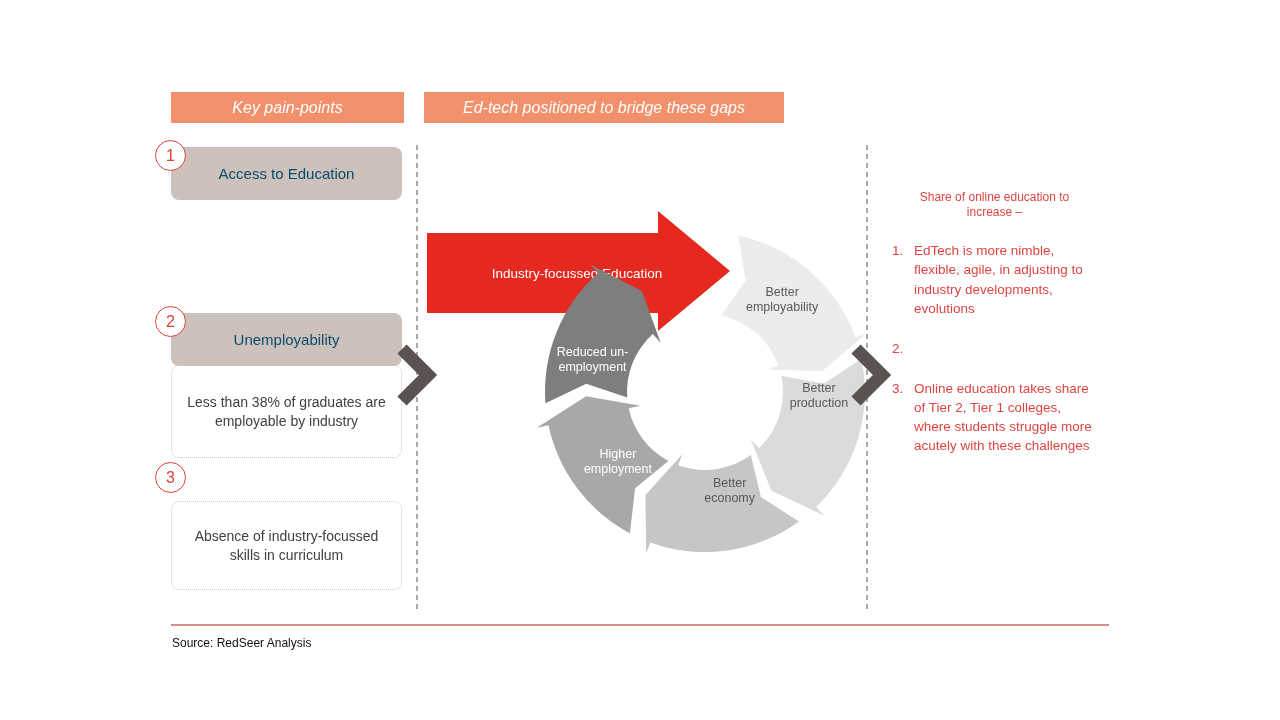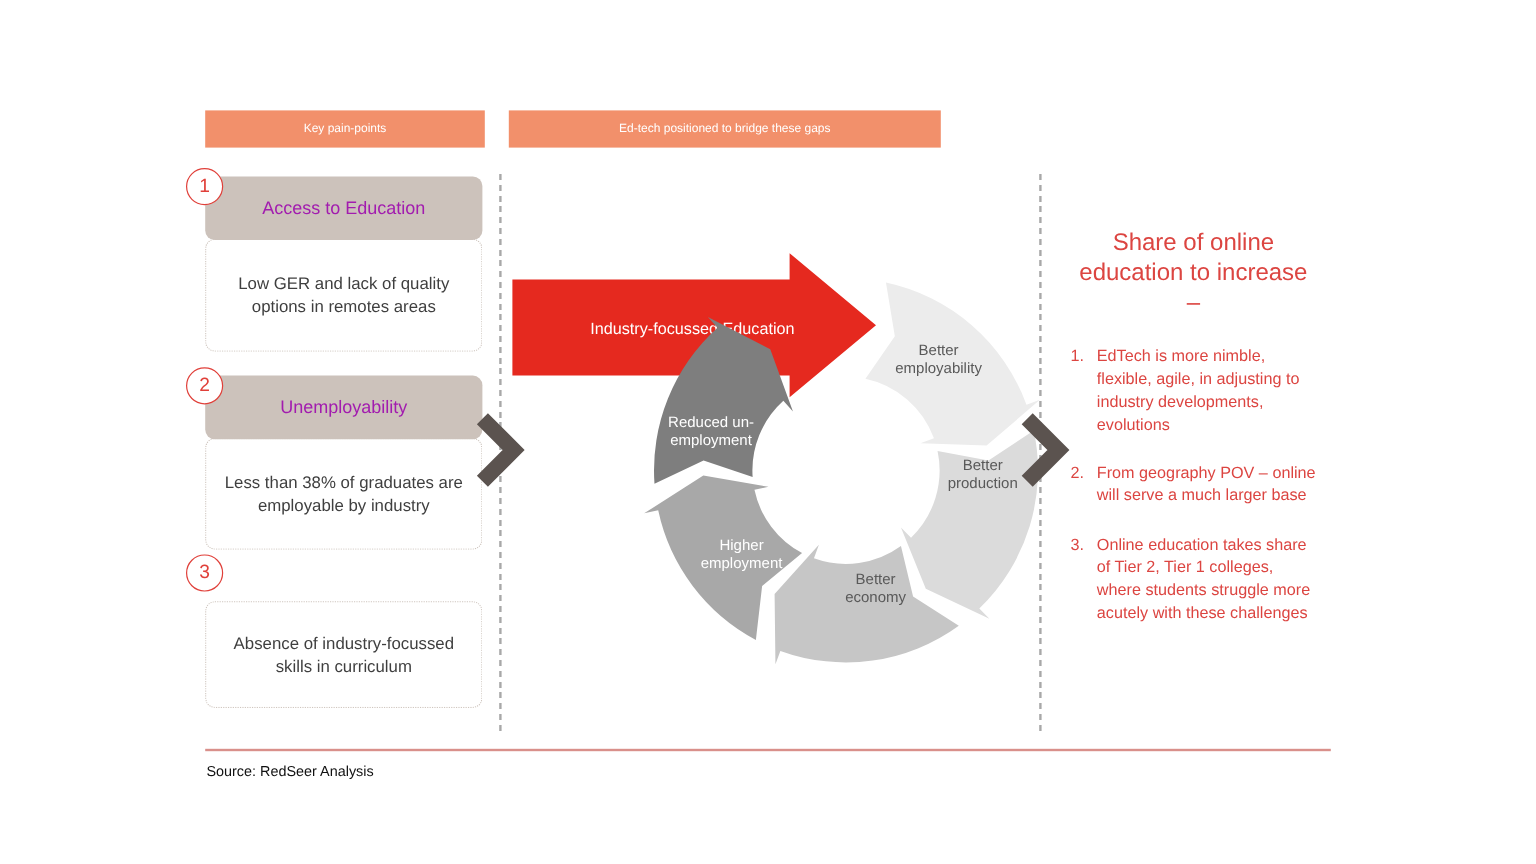--- a/index.html
+++ b/index.html
@@ -3,42 +3,42 @@
 <meta charset="utf-8">
 <style>
   html,body{margin:0;padding:0;background:#ffffff;}
   .slide{
     position:relative;width:1280px;height:720px;background:#ffffff;overflow:hidden;
     font-family:"Liberation Sans", sans-serif;
   }
   
   .bar{
     position:absolute;top:92px;height:31px;background:#F2906B;color:#ffffff;
-    display:flex;align-items:center;justify-content:center;font-size:10px;
+    display:flex;align-items:center;justify-content:center;font-size:16px;font-style:italic;
   }
   #bar-left{left:171px;width:233px;}
   #bar-right{left:424px;width:360px;}
 
   
   .vdash{
     position:absolute;top:145px;height:465px;width:2px;
     background-image:repeating-linear-gradient(to bottom,#A8A8A8 0 5px,transparent 5px 9px);
   }
   #vdash-1{left:416px;}
   #vdash-2{left:866px;}
 
   
   .pp-badge{
     position:absolute;left:155px;width:29px;height:29px;border-radius:50%;
     border:1.6px solid #E0403A;color:#E0403A;background:#ffffff;z-index:5;
     display:flex;align-items:center;justify-content:center;font-size:16px;
   }
   .pp-header{
     position:absolute;left:171px;width:231px;height:53px;background:#CCC2BB;
-    border-radius:8px;color:#a21caf;display:flex;align-items:center;justify-content:center;
+    border-radius:8px;color:#0c4a6e;display:flex;align-items:center;justify-content:center;
     font-size:15px;z-index:2;
   }
   .pp-body{
     position:absolute;left:171px;width:231px;background:#ffffff;
     border:1px dotted #CFC6BF;border-radius:8px;color:#3F3F3F;
     display:flex;align-items:center;justify-content:center;text-align:center;
     font-size:14px;line-height:1.35;padding:0 9px;box-sizing:border-box;z-index:1;
   }
   #pp-badge-1{top:140px;} #pp-header-1{top:147px;} #pp-body-1{top:199px;height:94px;}
   #pp-badge-2{top:306px;} #pp-header-2{top:313px;} #pp-body-2{top:365px;height:93px;}
@@ -49,21 +49,21 @@
     position:absolute;left:395px;top:140px;width:500px;height:485px;z-index:3;
   }
   .cycle-label{font-size:12.5px;font-family:"Liberation Sans",sans-serif;}
   #arrow-label{font-size:13.5px;font-family:"Liberation Sans",sans-serif;}
 
   
   #right-panel{
     position:absolute;left:892px;top:190px;width:205px;color:#DC4541;z-index:2;
   }
   .rp-heading{
-    font-size:20px;line-height:1.26;text-align:center;padding:0 4px;margin-bottom:21px;
+    font-size:12px;line-height:1.26;text-align:center;padding:0 4px;margin-bottom:21px;
   }
   .rp-item{display:flex;gap:5px;font-size:13.5px;line-height:1.42;margin-bottom:21px;}
   .rp-num{width:17px;flex:0 0 auto;}
   .rp-text{flex:1;}
 
   
   #footer-line{
     position:absolute;left:171px;top:624px;width:938px;height:2px;background:#D9908B;
   }
   #source-line{
@@ -83,23 +83,20 @@
   </div>
 
   <div class="vdash" id="vdash-1"></div>
   <div class="vdash" id="vdash-2"></div>
 
   <div class="pp-badge" id="pp-badge-1">
     <span>1</span>
   </div>
   <div class="pp-header" id="pp-header-1">
     <span>Access to Education</span>
-  </div>
-  <div class="pp-body" id="pp-body-1">
-    <span>Low GER and lack of quality options in remotes areas</span>
   </div>
 
   <div class="pp-badge" id="pp-badge-2">
     <span>2</span>
   </div>
   <div class="pp-header" id="pp-header-2">
     <span>Unemployability</span>
   </div>
   <div class="pp-body" id="pp-body-2">
     <span>Less than 38% of graduates are employable by industry</span>
@@ -134,21 +131,20 @@
   </svg>
 
   <div id="right-panel">
     <div class="rp-heading">Share of online education to increase –</div>
     <div class="rp-item">
       <span class="rp-num">1.</span>
       <span class="rp-text">EdTech is more nimble, flexible, agile, in adjusting to industry developments, evolutions</span>
     </div>
     <div class="rp-item">
       <span class="rp-num">2.</span>
-      <span class="rp-text">From geography POV – online will serve a much larger base</span>
     </div>
     <div class="rp-item">
       <span class="rp-num">3.</span>
       <span class="rp-text">Online education takes share of Tier 2, Tier 1 colleges, where students struggle more acutely with these challenges</span>
     </div>
   </div>
 
   <div id="footer-line"></div>
   <div id="source-line">Source: RedSeer Analysis</div>
 

